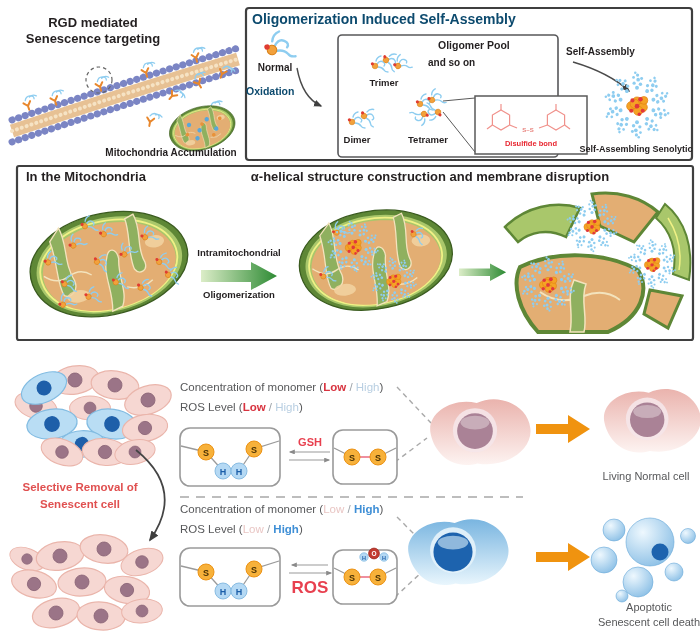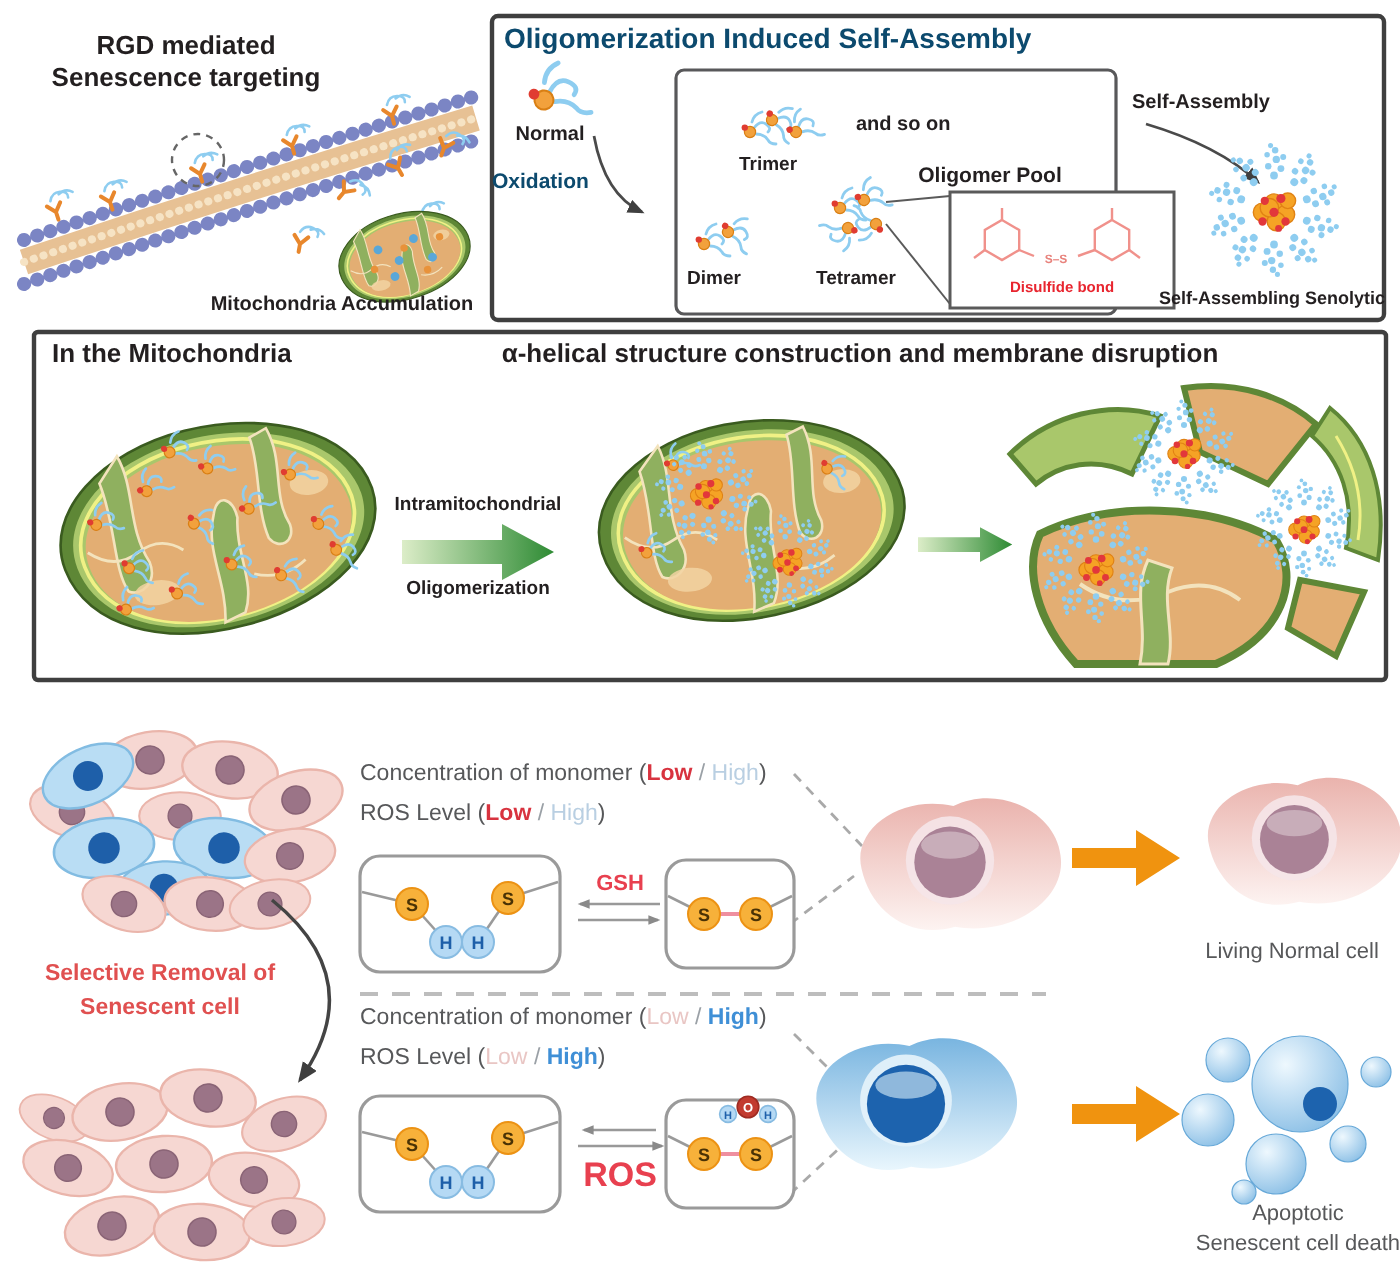--- a/index.html
+++ b/index.html
@@ -2,21 +2,21 @@
 <html><head>
 <meta charset="utf-8">
 <style>
   html,body{margin:0;padding:0;background:#fff;}
   #canvas{position:relative;width:700px;height:641px;background:#fff;overflow:hidden;
           font-family:"Liberation Sans",sans-serif;}
   #art{position:absolute;left:0;top:0;}
   .t{position:absolute;white-space:nowrap;color:#231f20;font-family:"Liberation Sans",sans-serif;line-height:1.15;}
   .b{font-weight:bold;}
   .c{text-align:center;}
-  .r{text-align:center;margin-top:43px;}
+  .r{text-align:left;}
   .red{color:#0c4a6e;}
   .grey{color:#57585a;}
   .lowOn{color:#d8333f;font-weight:bold;}
   .highOff{color:#b9cfe2;}
   .lowOff{color:#e9c6c4;}
   .highOn{color:#3f8fd6;font-weight:bold;}
   .slash{color:#9aa0a6;}
 </style>
 </head>
 <body>

